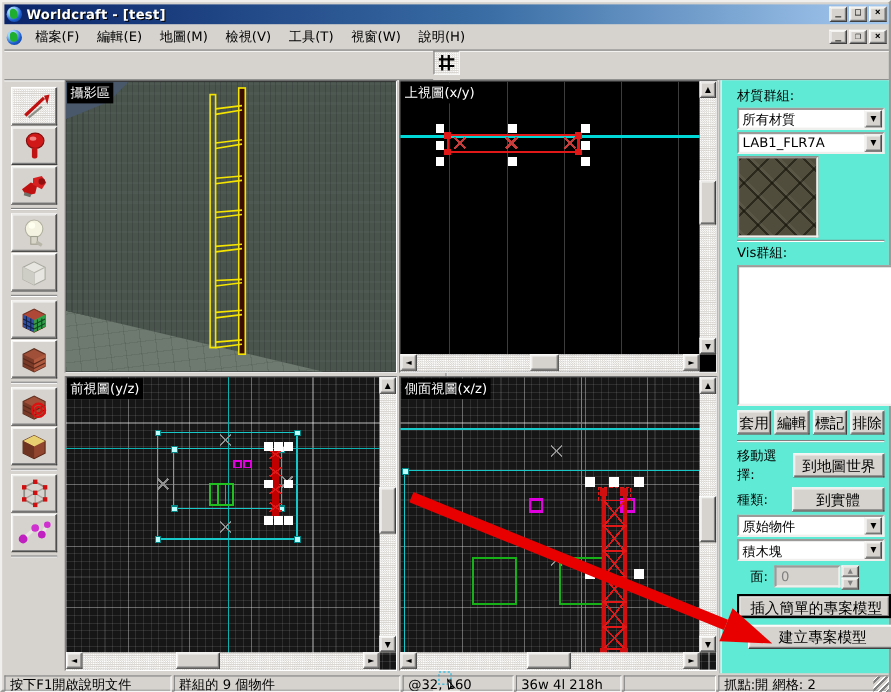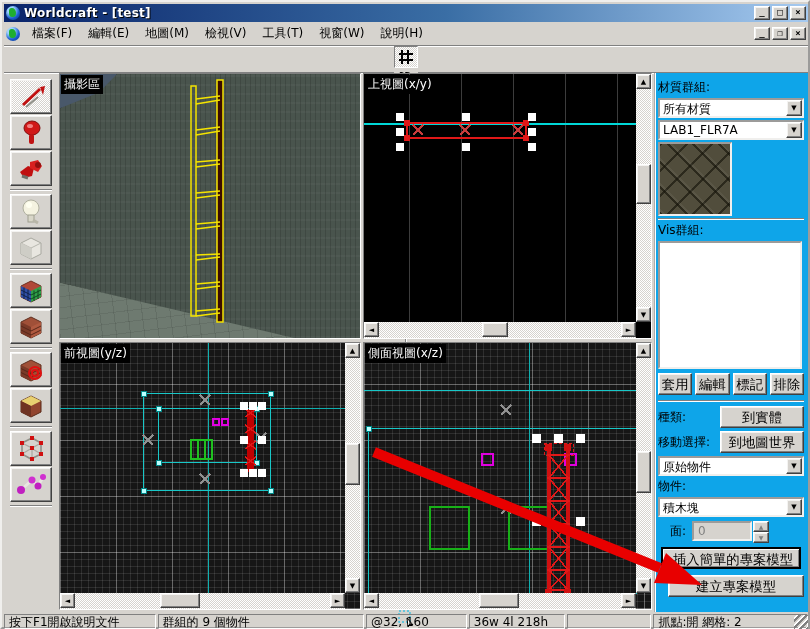--- a/index.html
+++ b/index.html
@@ -94,21 +94,21 @@
   .vscroll { position:absolute; right:0; top:0; width:15px; bottom:16px;
     background:repeating-conic-gradient(#fff 0 25%, #d6d3ce 0 50%) 0 0/2px 2px; z-index:6; }
   .hscroll { position:absolute; left:0; right:15px; bottom:0; height:16px;
     background:repeating-conic-gradient(#fff 0 25%, #d6d3ce 0 50%) 0 0/2px 2px; z-index:6; }
   .sbtn { position:absolute; width:15px; height:15px; font-size:7px; line-height:14px;
     text-align:center; color:#000; }
   .sthumb { position:absolute; background:#d6d3ce; }
 
   
   #rightpanel { position:absolute; left:650px; top:0; width:154px; height:539px;
-    padding:4px 4px 0 2px; background:#0ea5e9; border-left:2px groove #fff; }
+    padding:4px 4px 0 14px; background:#5eead4; border-left:2px groove #fff; }
   .plabel { display:block; margin:2px 0 2px 0; }
   .combo { position:relative; height:20px; background:#fff; margin-bottom:2px;
     border:2px inset #f0efed; padding:1px 18px 0 3px; white-space:nowrap; overflow:hidden; }
   .combo .dropbtn { position:absolute; right:0; top:0; width:16px; height:100%;
     font-size:7px; line-height:14px; text-align:center; }
   .texrow { display:flex; margin-top:2px; }
   #texpreview { width:74px; height:74px; flex:0 0 auto; border:2px inset #f0efed;
     background-color:#514d3c;
     background-image:
       repeating-linear-gradient(45deg,  rgba(24,22,12,.65) 0 2px, rgba(255,255,255,.05) 2px 4px, transparent 4px 18px),
@@ -623,32 +623,31 @@
       <span class="plabel">Vis群組:</span>
       <div id="vislist"></div>
       <div class="visbtns">
         <button class="pbtn raised">套用</button>
         <button class="pbtn raised">編輯</button>
         <button class="pbtn raised">標記</button>
         <button class="pbtn raised">排除</button>
       </div>
       <div class="groove-h" style="margin:0 0 4px 0"></div>
       <div class="rowlbl">
+        <span>移動選擇:</span>
+        <button class="pbtn raised">到地圖世界</button>
+      </div>
+      <div class="rowlbl">
         <span>種類:</span>
         <button class="pbtn raised">到實體</button>
-      </div>
-      <div class="rowlbl">
-        <span>移動選擇:</span>
-        <button class="pbtn raised">到地圖世界</button>
       </div>
       <div class="combo">
         <span>原始物件</span>
         <span class="dropbtn raised">▼</span>
       </div>
-      <span class="plabel">物件:</span>
       <div class="combo">
         <span>積木塊</span>
         <span class="dropbtn raised">▼</span>
       </div>
       <div class="spinrow">
         <span style="margin-right:6px">面:</span>
         <input class="spinfield" disabled="" value="0" style="">
         <span class="spinner">
           <div class="raised">▲</div>
           <div class="raised">▼</div>

